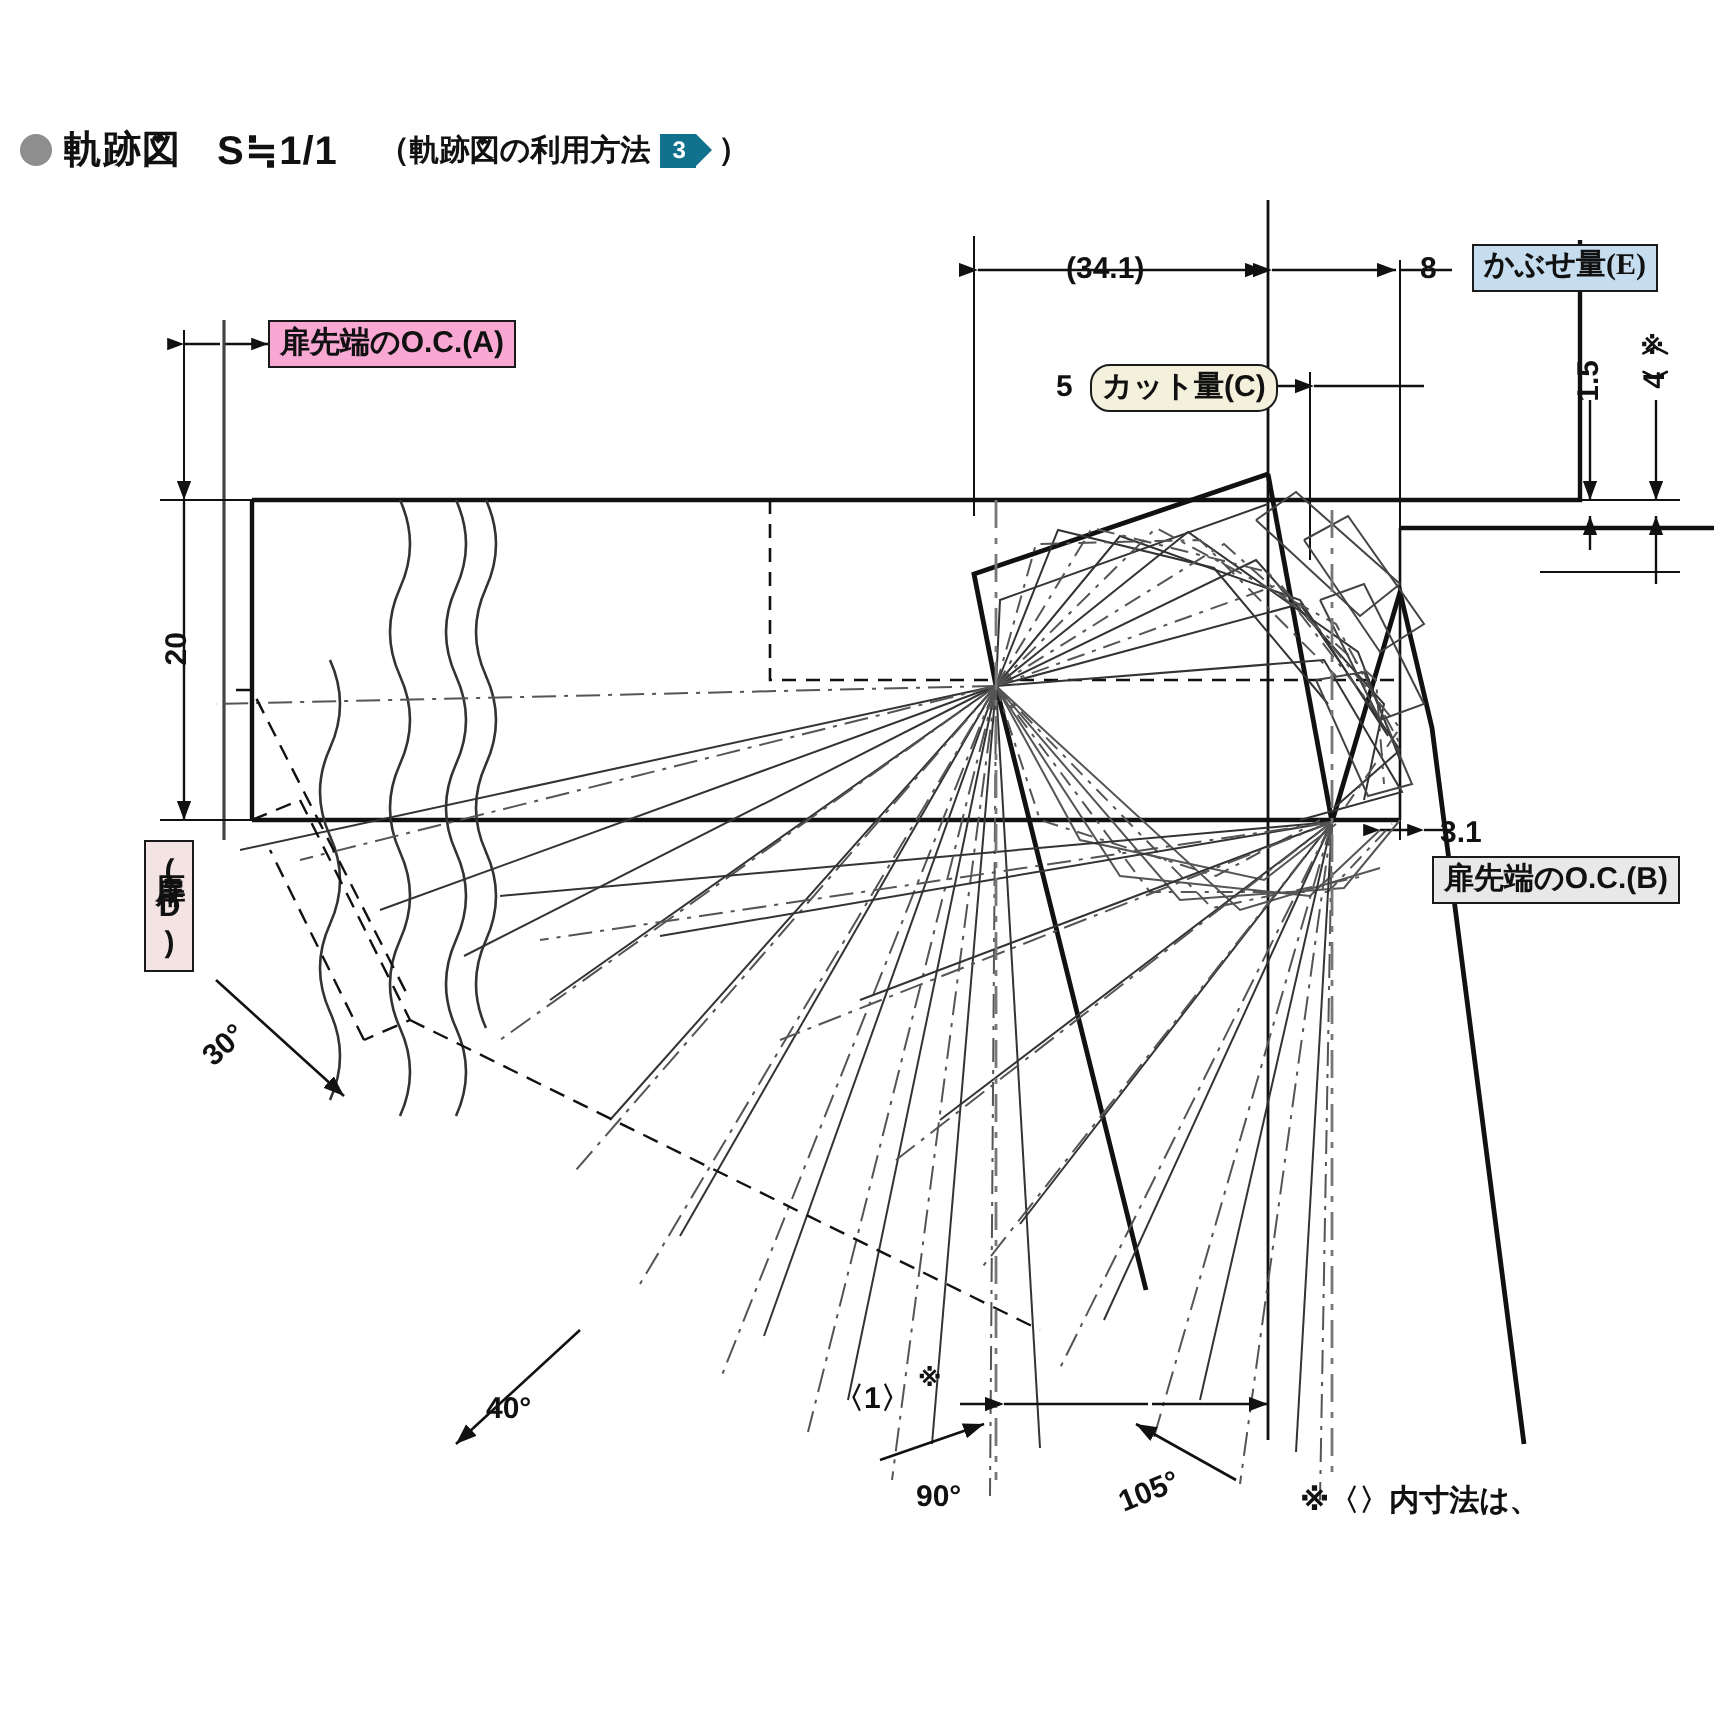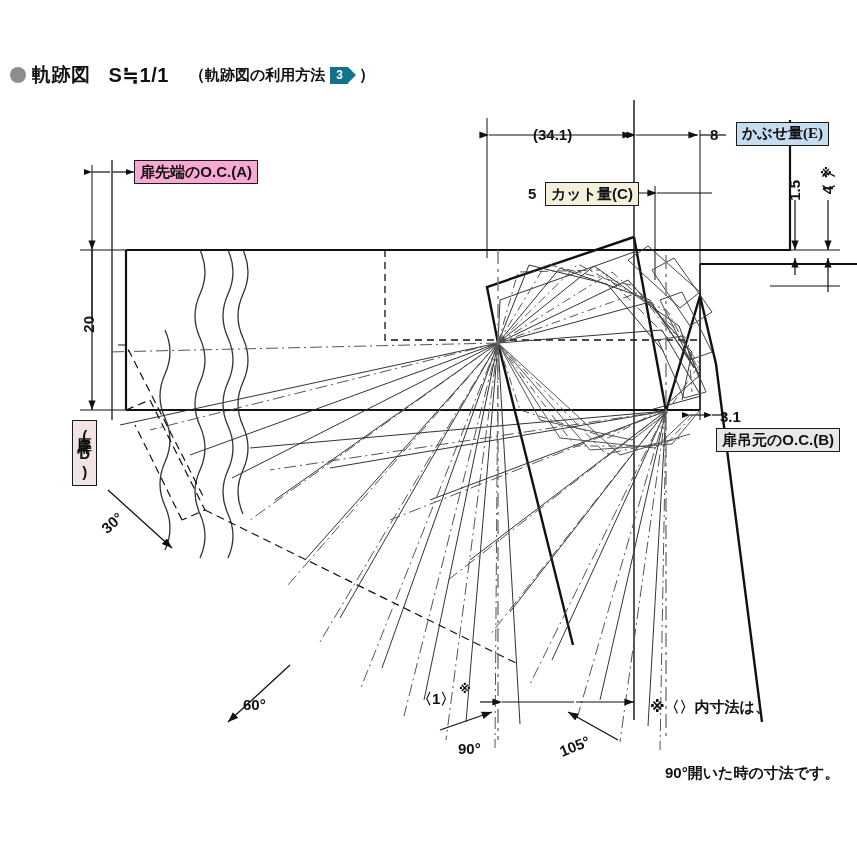--- a/index.html
+++ b/index.html
@@ -39,21 +39,21 @@
   .lbl{
     position:absolute;
     border:1px solid #1a1a1a;
     font-size:15px;font-weight:700;
     padding:2px 5px 3px 5px;
     line-height:1.15;
     white-space:nowrap;
     box-sizing:border-box;
   }
   .lbl-a{background:#f9a8d4;}
-  .lbl-c{background:#f3f0dc;}
+  .lbl-c{background:#f3f0dc;border-radius:10px;}
   .lbl-e{background:#c5ddee;}
   .lbl-b{background:#e8e8e8;}
   .lbl-d{
     background:#f4e3e3;
     writing-mode:vertical-rl;
     text-orientation:upright;
     letter-spacing:1px;
     padding:4px 3px;
   }
 
@@ -287,21 +287,21 @@
     </g>
 
   </svg>
 
   <div class="lbl lbl-a" style="left:134px;top:160px;">扉先端のO.C.(A)</div>
 
   <div class="lbl lbl-c" style="left:545px;top:182px;">カット量(C)</div>
 
   <div class="lbl lbl-e" style="left:736px;top:122px;font-family:Liberation Serif, serif;">かぶせ量(E)</div>
 
-  <div class="lbl lbl-b" style="left:716px;top:428px;">扉吊元のO.C.(B)</div>
+  <div class="lbl lbl-b" style="left:716px;top:428px;">扉先端のO.C.(B)</div>
 
   <div class="lbl lbl-d" style="left:72px;top:420px;">扉厚(D)</div>
 
   <div class="dim" style="left:533px;top:126px;">(34.1)</div>
 
   <div class="dim" style="left:710px;top:126px;">8</div>
 
   <div class="dim" style="left:528px;top:185px;">5</div>
 
   <div class="dim-v" style="left:80px;top:316px;">20</div>
@@ -313,22 +313,21 @@
   <div class="dim-v" style="left:819px;top:164px;font-size:12px;">※</div>
 
   <div class="dim" style="left:720px;top:408px;">3.1</div>
 
   <div class="dim" style="left:417px;top:690px;">〈1〉</div>
 
   <div class="dim" style="left:459px;top:682px;font-size:12px;">※</div>
 
   <div class="ang" style="left:98px;top:524px;transform:rotate(-42deg);transform-origin:left top;">30°</div>
 
-  <div class="ang" style="left:243px;top:696px;">60°</div>
+  <div class="ang" style="left:243px;top:696px;">40°</div>
 
   <div class="ang" style="left:458px;top:740px;">90°</div>
 
   <div class="ang" style="left:557px;top:744px;transform:rotate(-22deg);transform-origin:left top;">105°</div>
 
-  <div class="note" style="left:650px;top:696px;">※〈〉内寸法は、</div>
-  <div class="note" style="left:650px;top:762px;">　90°開いた時の寸法です。</div>
+  <div class="note" style="left:650px;top:740px;">※〈〉内寸法は、</div>
 
 </div>
 
 </body></html>

